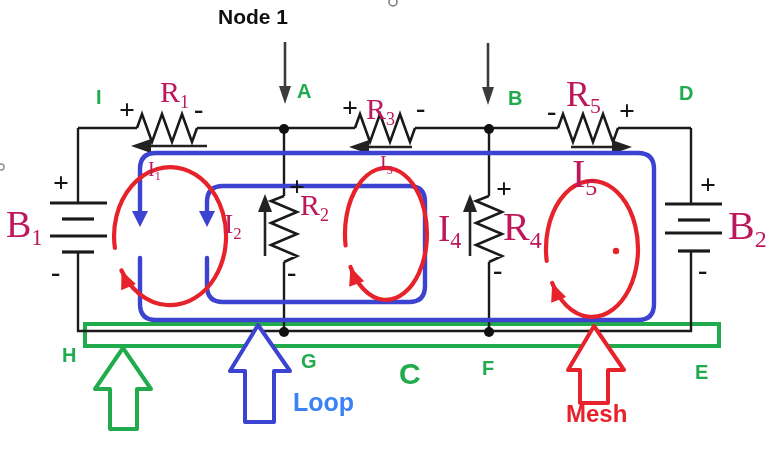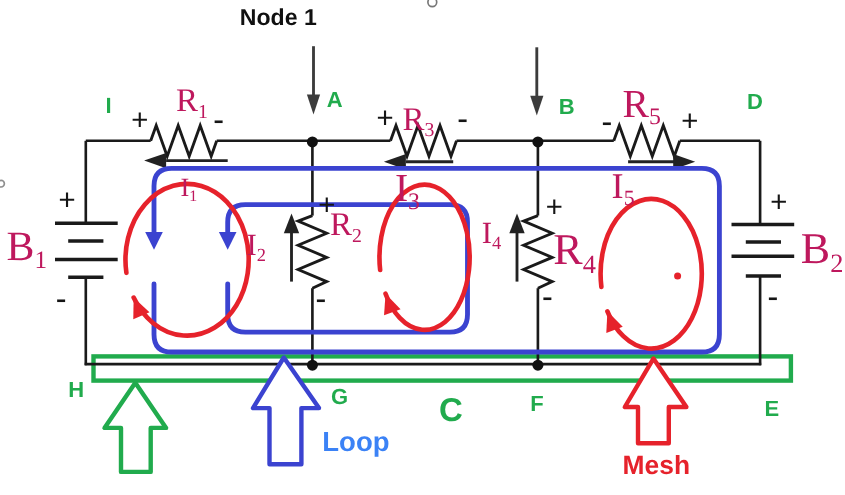--- a/index.html
+++ b/index.html
@@ -143,37 +143,37 @@
   <div class="lbl letter" style="left:695px;top:362px">E</div>
 
   <div class="lbl serif" style="left:160px;top:77px;font-size:30px"><span>R</span><span class="sub">1</span></div>
   <div class="lbl serif" style="left:366px;top:94px;font-size:30px"><span>R</span><span class="sub">3</span></div>
   <div class="lbl serif" style="left:566px;top:76px;font-size:36px"><span>R</span><span class="sub">5</span></div>
   <div class="lbl serif" style="left:300px;top:190px;font-size:30px"><span>R</span><span class="sub">2</span></div>
   <div class="lbl serif" style="left:503px;top:207px;font-size:40px"><span>R</span><span class="sub">4</span></div>
   <div class="lbl serif" style="left:6px;top:205px;font-size:38px"><span>B</span><span class="sub">1</span></div>
   <div class="lbl serif" style="left:728px;top:206px;font-size:40px"><span>B</span><span class="sub">2</span></div>
 
-  <div class="lbl serif" style="left:164px;top:159px;font-size:24px"><span>I</span><span class="sub">1</span></div>
-  <div class="lbl serif" style="left:359px;top:153px;font-size:36px"><span>I</span><span class="sub">3</span></div>
-  <div class="lbl serif" style="left:556px;top:154px;font-size:33px"><span>I</span><span class="sub">5</span></div>
+  <div class="lbl serif" style="left:148px;top:159px;font-size:20px"><span>I</span><span class="sub">1</span></div>
+  <div class="lbl serif" style="left:380px;top:153px;font-size:20px"><span>I</span><span class="sub">3</span></div>
+  <div class="lbl serif" style="left:572px;top:154px;font-size:40px"><span>I</span><span class="sub">5</span></div>
   <div class="lbl serif" style="left:224px;top:210px;font-size:28px"><span>I</span><span class="sub">2</span></div>
-  <div class="lbl serif" style="left:438px;top:199px;font-size:28px"><span>I</span><span class="sub">4</span></div>
+  <div class="lbl serif" style="left:438px;top:210px;font-size:37px"><span>I</span><span class="sub">4</span></div>
 
   <div class="lbl pol" style="left:119px;top:96px">+</div>
   <div class="lbl pol" style="left:194px;top:95px">-</div>
   <div class="lbl pol" style="left:342px;top:94px">+</div>
   <div class="lbl pol" style="left:416px;top:94px">-</div>
   <div class="lbl pol" style="left:547px;top:97px">-</div>
   <div class="lbl pol" style="left:619px;top:97px">+</div>
   <div class="lbl pol" style="left:289px;top:173px">+</div>
   <div class="lbl pol" style="left:287px;top:258px">-</div>
   <div class="lbl pol" style="left:496px;top:175px">+</div>
   <div class="lbl pol" style="left:493px;top:256px">-</div>
   <div class="lbl pol" style="left:53px;top:169px">+</div>
   <div class="lbl pol" style="left:51px;top:258px">-</div>
   <div class="lbl pol" style="left:700px;top:171px">+</div>
   <div class="lbl pol" style="left:698px;top:256px">-</div>
 
   <div class="lbl sans blue" style="left:293px;top:390px;font-size:25px">Loop</div>
-  <div class="lbl sans red" style="left:566px;top:412px;font-size:24px">Mesh</div>
+  <div class="lbl sans red" style="left:566px;top:402px;font-size:24px">Mesh</div>
 
 </div>
 
 </body></html>

